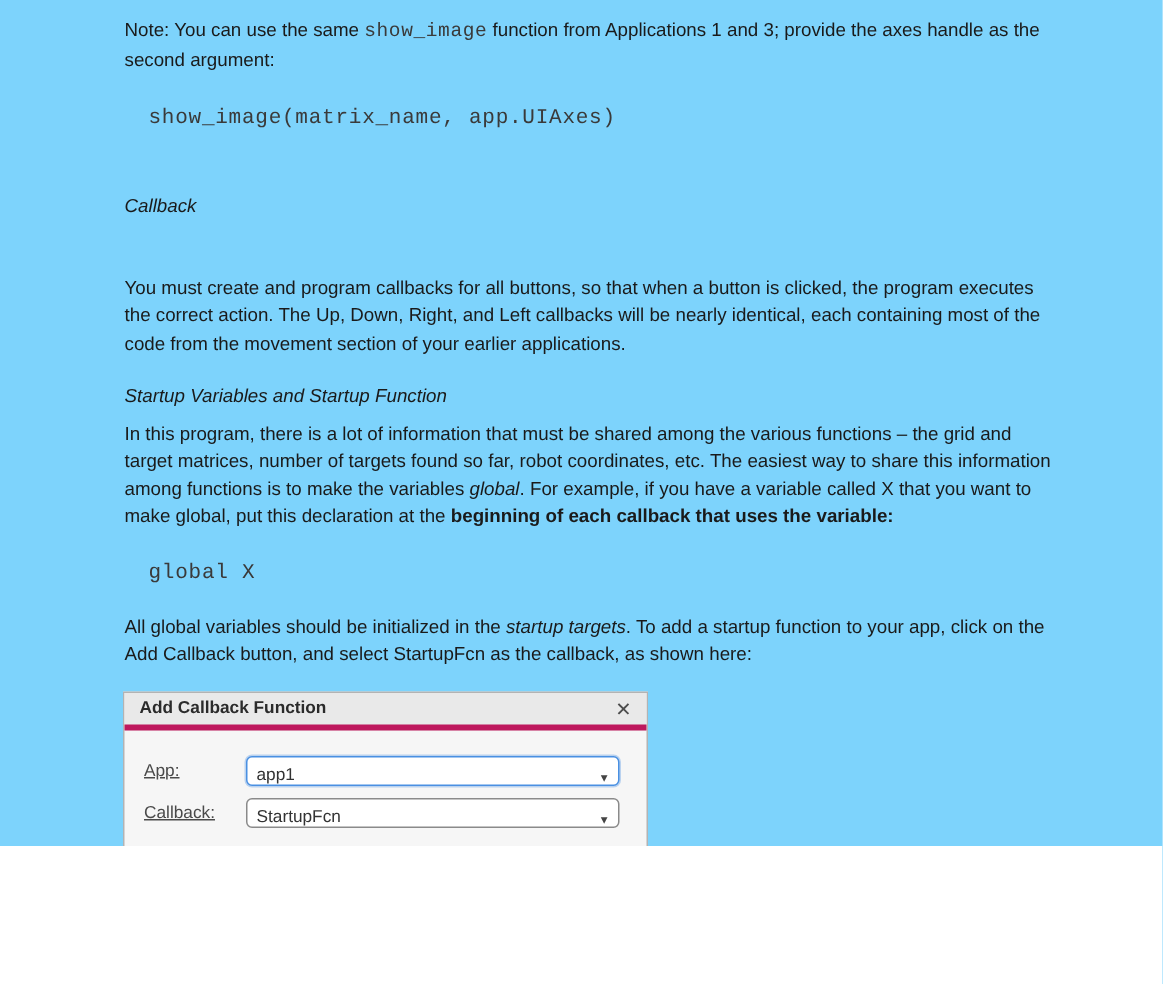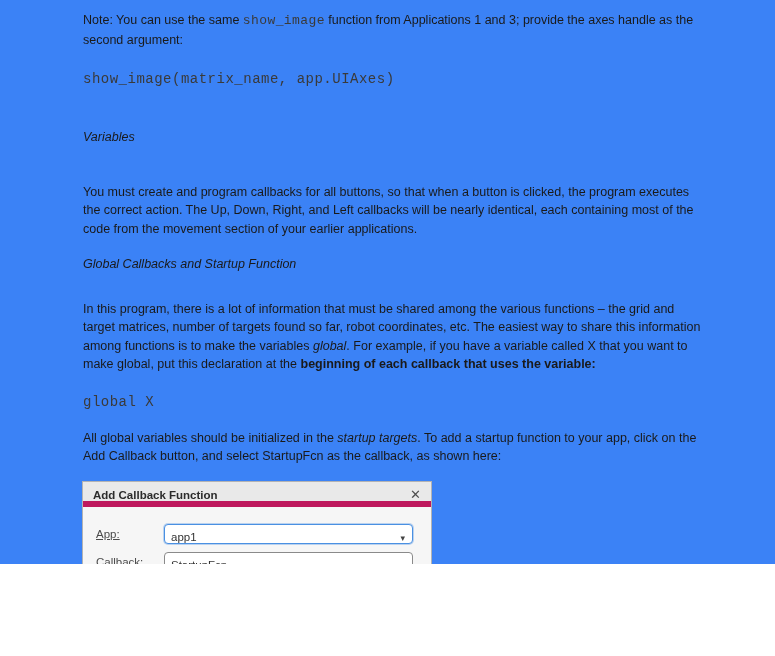--- a/index.html
+++ b/index.html
@@ -1,21 +1,21 @@
 <!DOCTYPE html>
 <html><head>
 <meta charset="utf-8">
 <style>
   html, body { margin: 0; padding: 0; }
   body { background: #ffffff; }
   .page {
     position: relative;
     width: 775px;
     height: 564px;
-    background: #3b82f6;
+    background: #7dd3fc;
     overflow: hidden;
     font-family: "Liberation Sans", sans-serif;
     color: #1a1a1a;
   }
   .doc {
     box-sizing: border-box;
     padding: 11px 0 0 83px;
     width: 703px; 
   }
   .para {
@@ -27,61 +27,61 @@
   }
   .ih {
     margin: 0;
     font-size: 12.5px;
     line-height: 18.5px;
     font-style: italic;
     font-weight: normal;
     color: #1a1a1a;
   }
   .codeline {
-    margin: 0;
+    margin: 16px;
     font-family: "Liberation Mono", monospace;
     font-size: 14px;
     line-height: 19px;
     letter-spacing: 0.5px;
     color: #3a3a3a;
   }
   .mono {
     font-family: "Liberation Mono", monospace;
     font-size: 13px;
     letter-spacing: 0.4px;
     color: #3a3a3a;
   }
   .it { font-style: italic; }
   .b  { font-weight: bold; }
 
   #note  { margin-bottom: 21px; }
   #h1    { margin-top: 39px; }
   #p2    { margin-top: 36px; }
   #h2    { margin-top: 17px; }
-  #p3    { margin-top: 26px; }
+  #p3    { margin-top: 6px; }
   #code2 { margin-top: 19px; }
   #p4    { margin-top: 17px; }
 
   
   .dialog {
     margin-top: 15px;
     margin-left: -1px;
     width: 350px;
     height: 160px; 
     box-sizing: border-box;
     border: 1px solid #b3b3b3;
     background: #f6f6f6;
   }
   .dlg-title {
     height: 25px;
     box-sizing: border-box;
     background: #e9e9e9;
-    border-bottom: 6px solid #be185d;
+    border-bottom: 4px solid #be185d;
     display: flex;
-    align-items: flex-end;
+    align-items: center;
     justify-content: space-between;
     padding: 0 10px 0 10px;
   }
   .dlg-title-text {
     font-size: 11.5px;
     font-weight: bold;
     color: #2b2b2b;
   }
   .dlg-close {
     font-size: 13px;
@@ -138,25 +138,25 @@
 </head>
 <body>
 
 <div class="page">
   <div class="doc">
 
     <p class="para" id="note"><span>Note: You can use the same </span><span class="mono">show_image</span><span> function from Applications 1 and 3; provide the axes handle as the second argument:</span></p>
 
     <p class="codeline" id="code1">show_image(matrix_name, app.UIAxes)</p>
 
-    <h3 class="ih" id="h1">Variables</h3>
+    <h3 class="ih" id="h1">Callback</h3>
 
     <p class="para" id="p2">You must create and program callbacks for all buttons, so that when a button is clicked, the program executes the correct action. The Up, Down, Right, and Left callbacks will be nearly identical, each containing most of the code from the movement section of your earlier applications.</p>
 
-    <h3 class="ih" id="h2">Global Callbacks and Startup Function</h3>
+    <h3 class="ih" id="h2">Startup Variables and Startup Function</h3>
 
     <p class="para" id="p3"><span>In this program, there is a lot of information that must be shared among the various functions – the grid and target matrices, number of targets found so far, robot coordinates, etc. The easiest way to share this information among functions is to make the variables </span><span class="it">global</span><span>. For example, if you have a variable called X that you want to make global, put this declaration at the </span><span class="b">beginning of each callback that uses the variable:</span></p>
 
     <p class="codeline" id="code2">global X</p>
 
     <p class="para" id="p4"><span>All global variables should be initialized in the </span><span class="it">startup targets</span><span>. To add a startup function to your app, click on the Add Callback button, and select StartupFcn as the callback, as shown here:</span></p>
 
     <div class="dialog">
       <div class="dlg-title">
         <span class="dlg-title-text">Add Callback Function</span>

